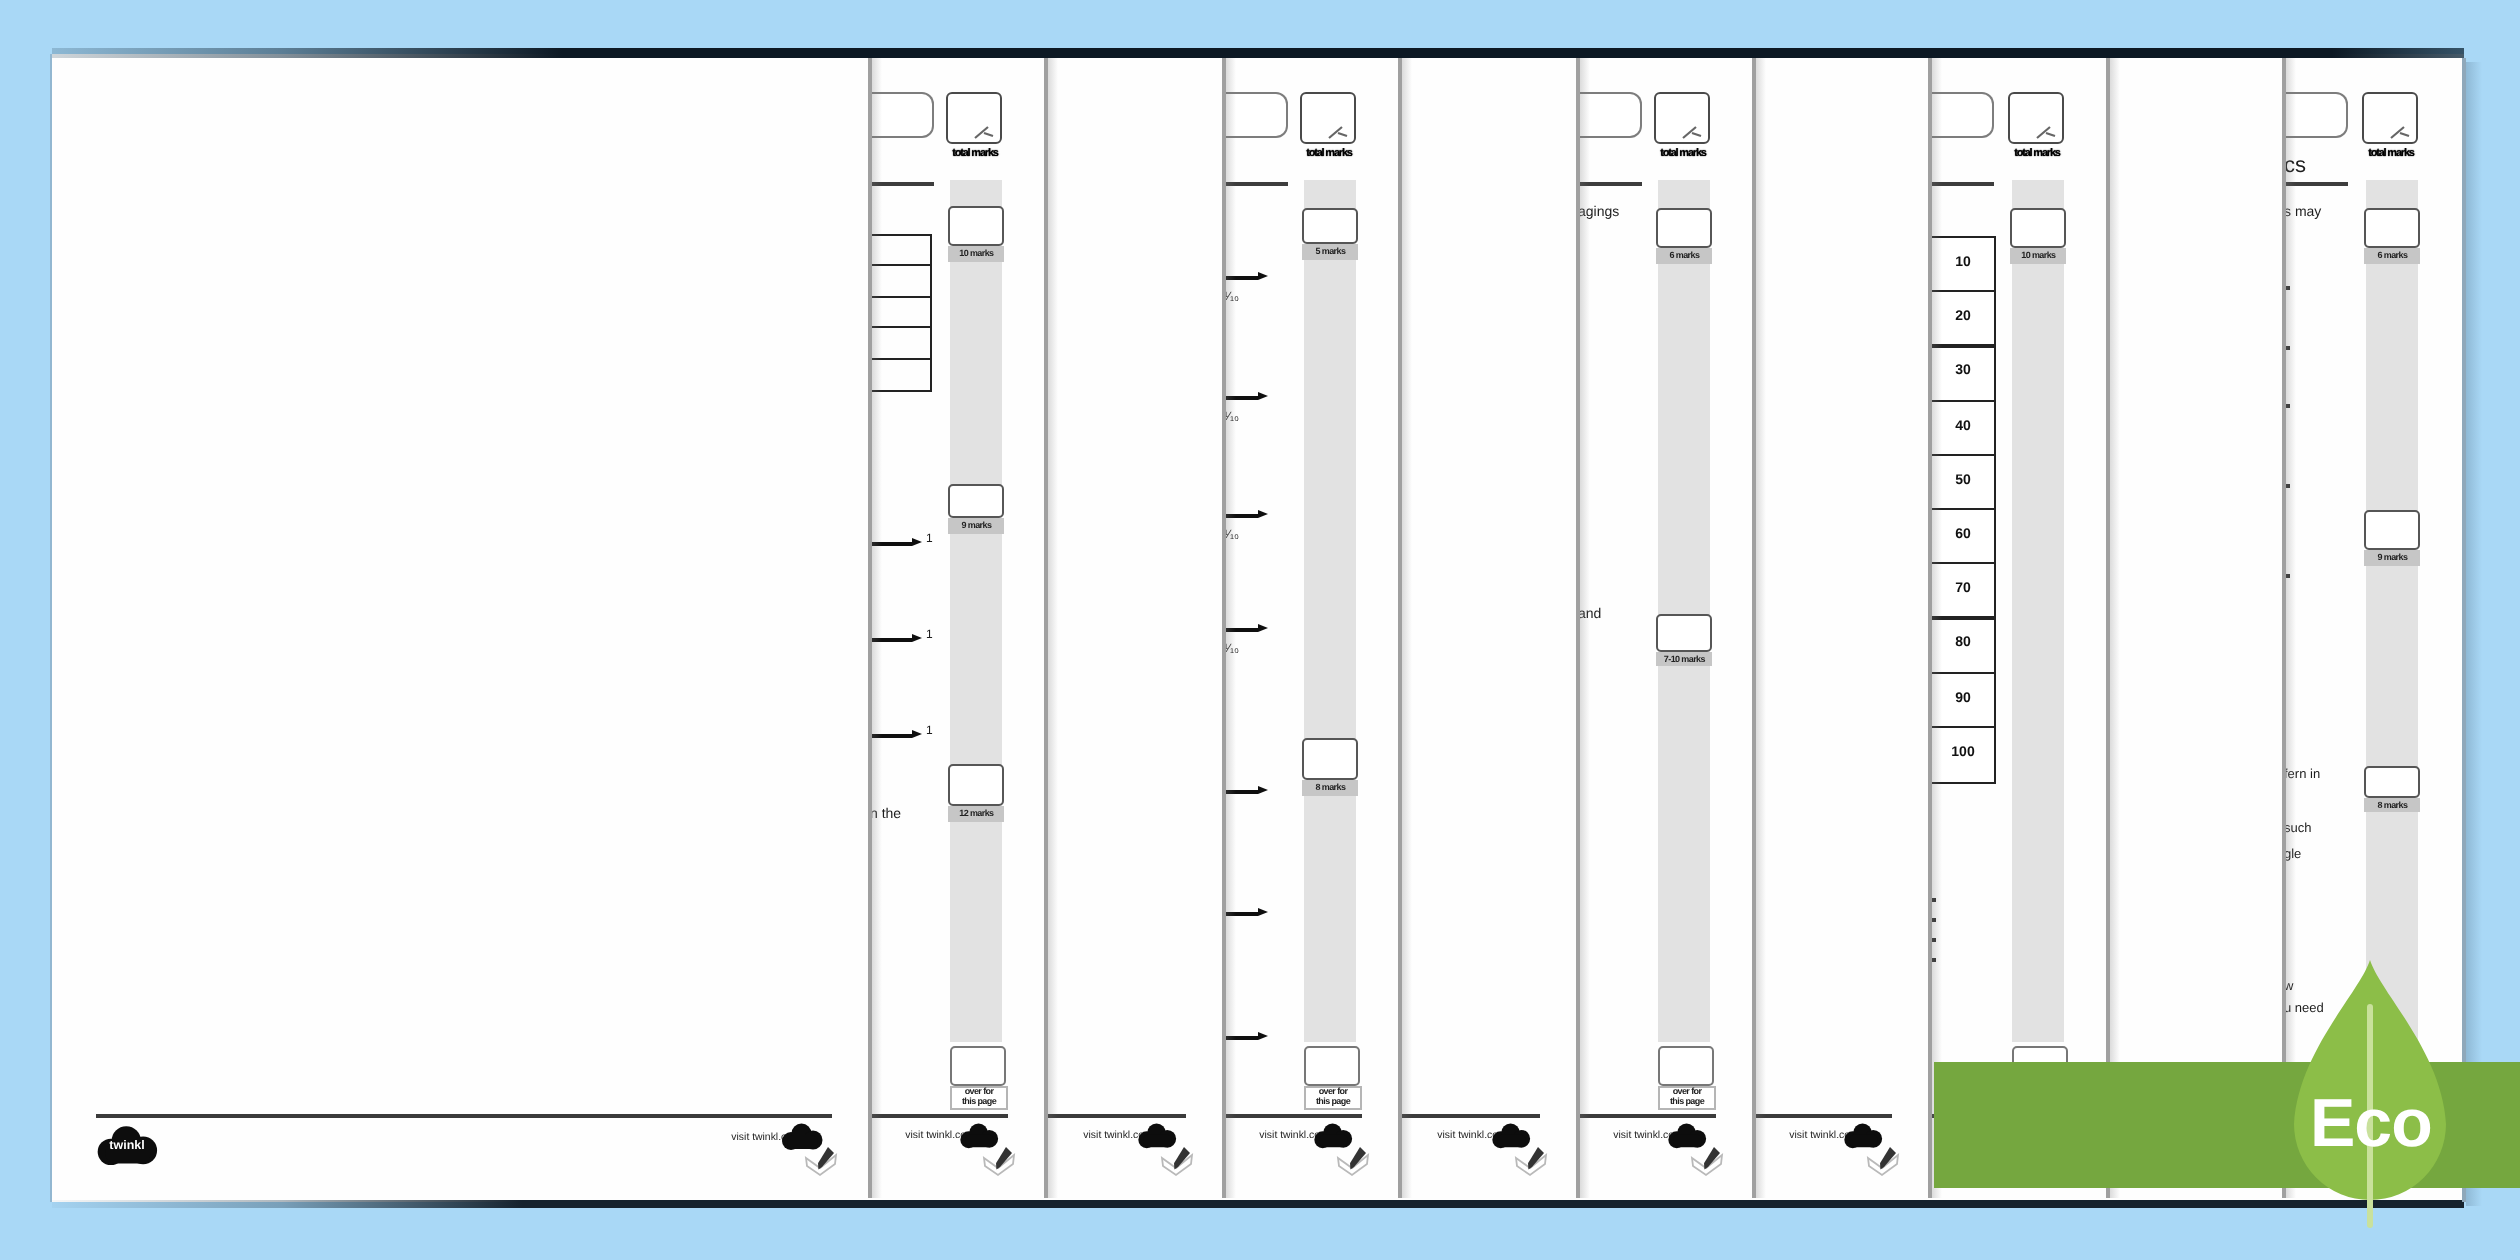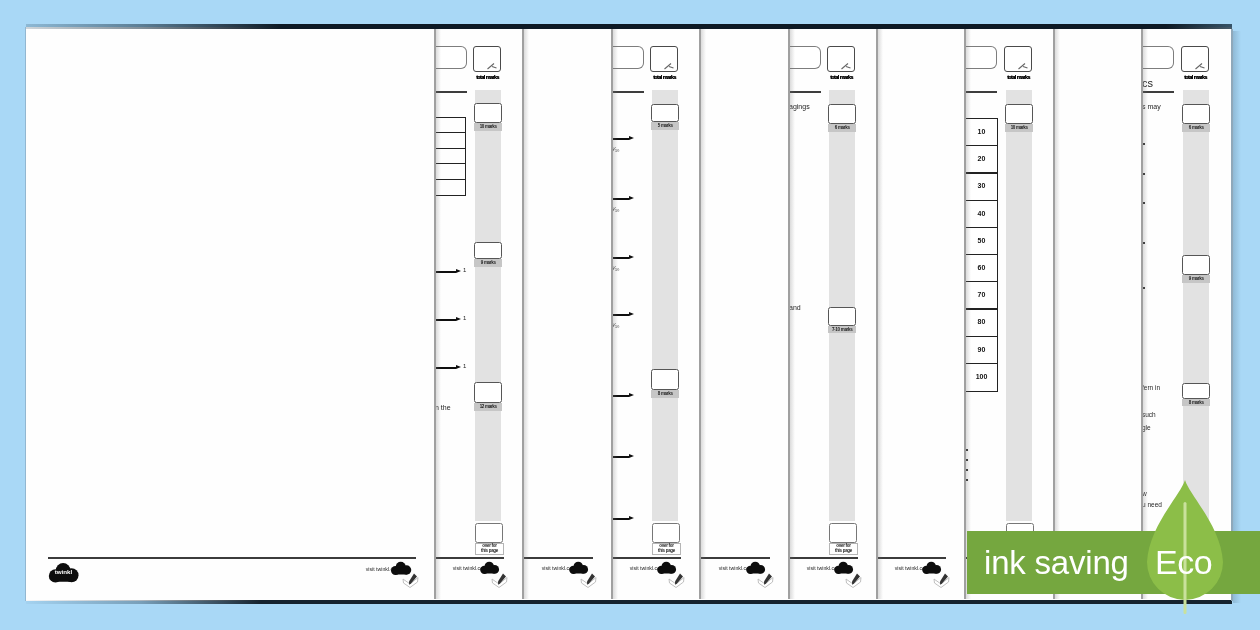--- a/index.html
+++ b/index.html
@@ -470,15 +470,14 @@
 <div style="left:1230.5px;top:29px;width:2px;height:572px;background:#8fa8ba"></div>
 <div style="left:1232.5px;top:31px;width:8px;height:572px;background:linear-gradient(90deg,rgba(100,135,160,0.38),rgba(169,216,246,0))"></div>
 
 <div style="left:967px;top:531px;width:293px;height:63px;background:#75a73f"></div>
 
 <svg style="position:absolute;left:1142px;top:474px" width="94" height="140" viewBox="0 0 94 140">
       <path d="M43 6 C38 22 7 52 5 88 A38 38 0 0 0 81 88 C79 52 48 22 43 6 Z" fill="#8cbe48"></path>
       <rect x="41.5" y="28" width="3" height="112" rx="1.5" fill="#c9e19c"></rect>
     </svg>
 
-<div style="left:984px;top:544px;font-size:33px;color:#fff;letter-spacing:-0.2px">ink saving</div>
-
-<div style="left:1155px;top:543px;font-size:34px;font-weight:normal;color:#fff;letter-spacing:-0.5px">Eco</div>
+
+<div style="left:1155px;top:543px;font-size:34px;font-weight:bold;color:#fff;letter-spacing:-0.5px">Eco</div>
 </div>
 </body></html>

